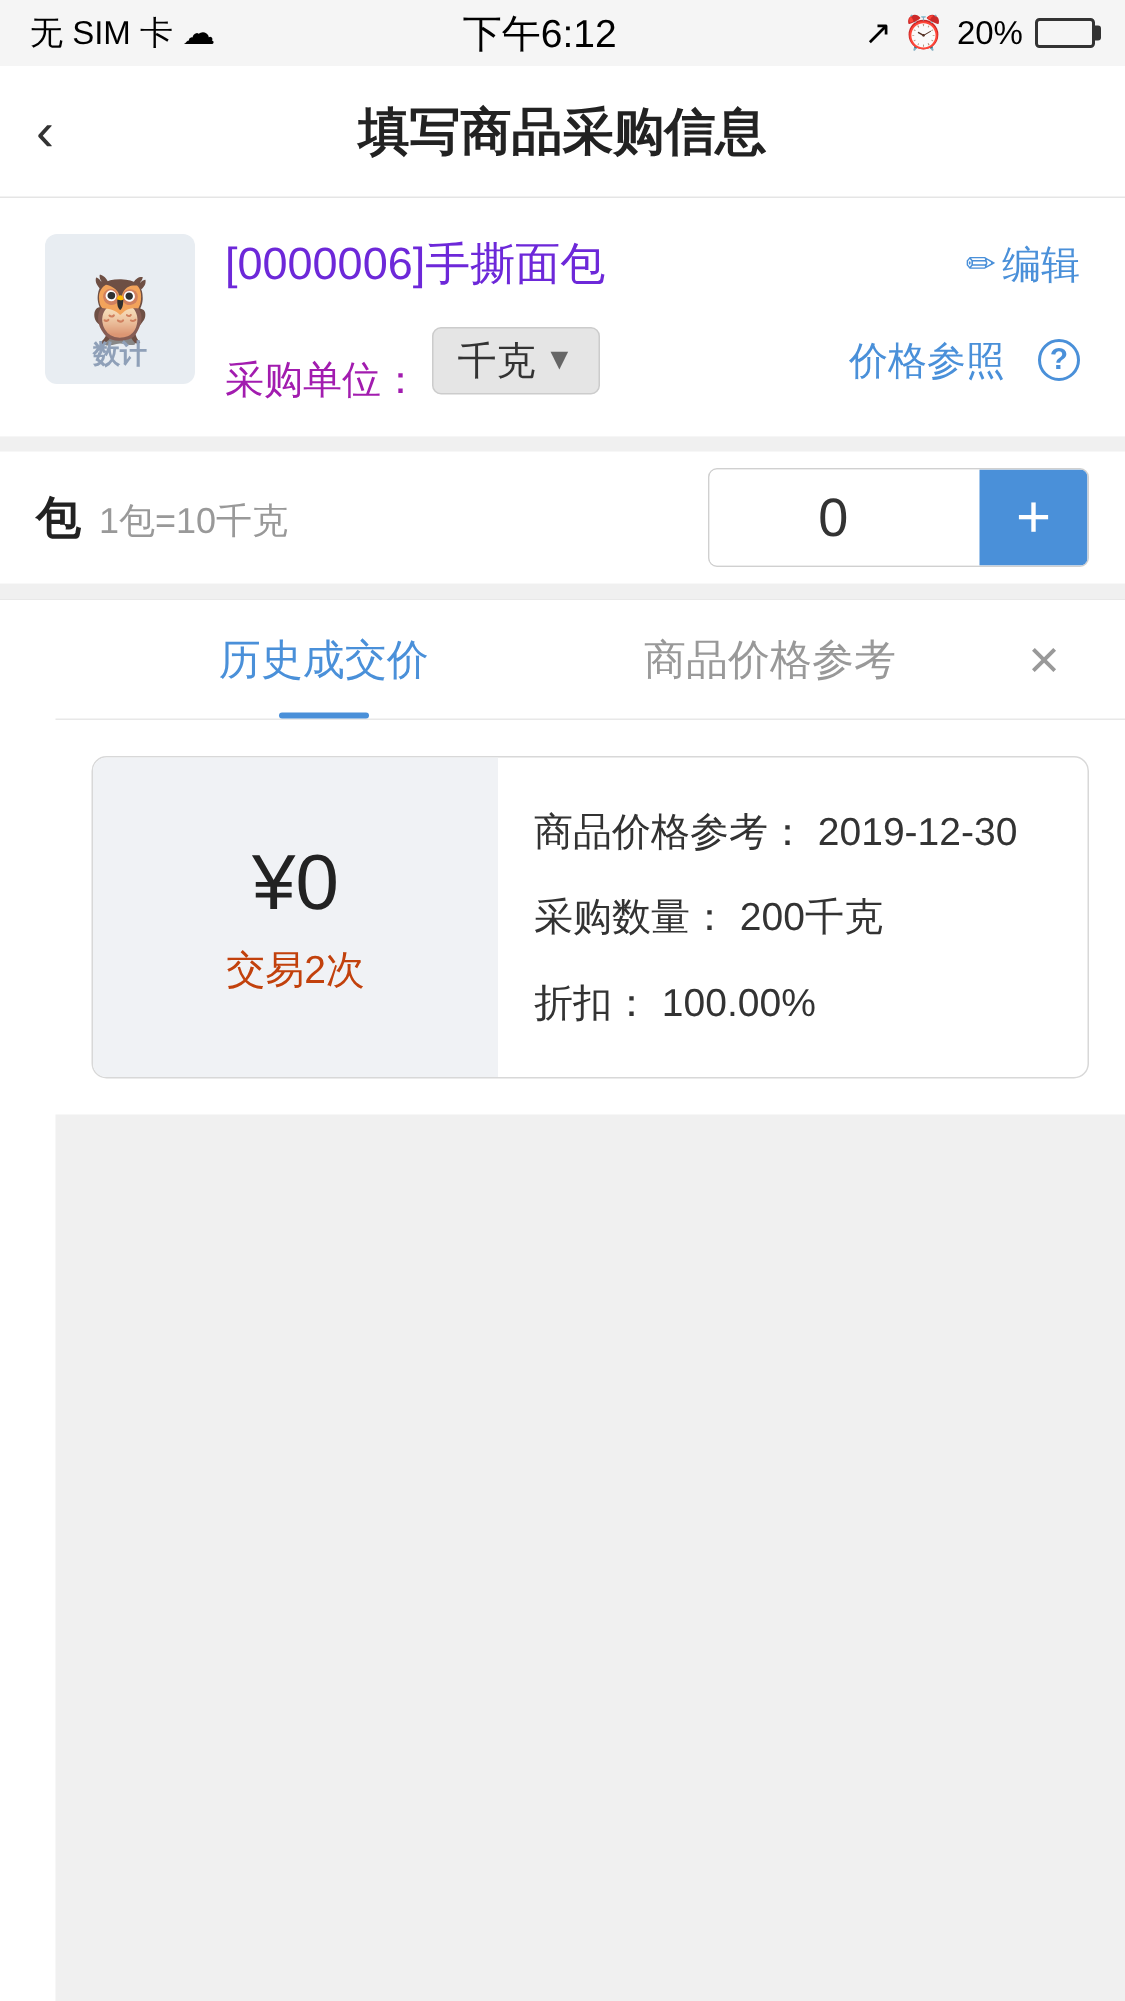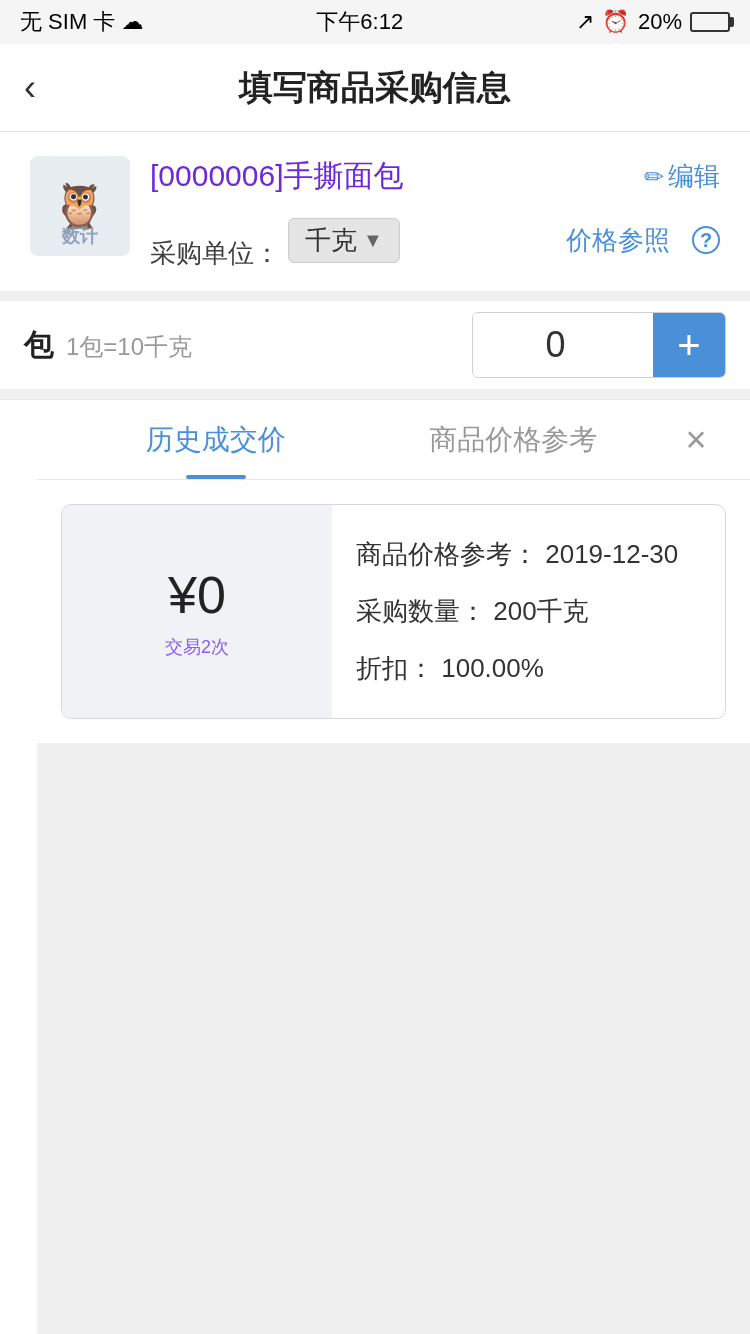--- a/index.html
+++ b/index.html
@@ -24,21 +24,21 @@
       font-size: 24px;
       font-weight: 500;
     }
     .status-left {
       display: flex;
       align-items: center;
       gap: 8px;
       font-size: 22px;
     }
     .status-center {
-      font-size: 22px;
+      font-size: 26px;
       font-weight: 500;
     }
     .status-right {
       display: flex;
       align-items: center;
       gap: 8px;
       font-size: 22px;
     }
     .battery-icon {
       display: inline-flex;
@@ -157,21 +157,21 @@
     .edit-icon {
       font-size: 24px;
     }
     .purchase-unit-row {
       display: flex;
       align-items: center;
       justify-content: space-between;
     }
     .unit-label {
       font-size: 26px;
-      color: #404040;
+      color: #a21caf;
       margin-top: 27px;
     }
     .unit-select {
       border: 1px solid #ccc;
       border-radius: 6px;
       padding: 4px 16px;
       font-size: 26px;
       color: #333;
       background: #e5e5e5;
       display: inline-flex;
@@ -335,22 +335,22 @@
       justify-content: center;
       padding: 30px 20px;
       gap: 10px;
     }
     .history-price {
       font-size: 52px;
       font-weight: 400;
       color: #222;
     }
     .history-count {
-      font-size: 18px;
-      color: #8b5cf6;
+      font-size: 26px;
+      color: #c2410c;
     }
     .history-right {
       flex: 1;
       padding: 30px 24px;
       display: flex;
       flex-direction: column;
       gap: 18px;
       justify-content: center;
     }
     .history-detail-row {

